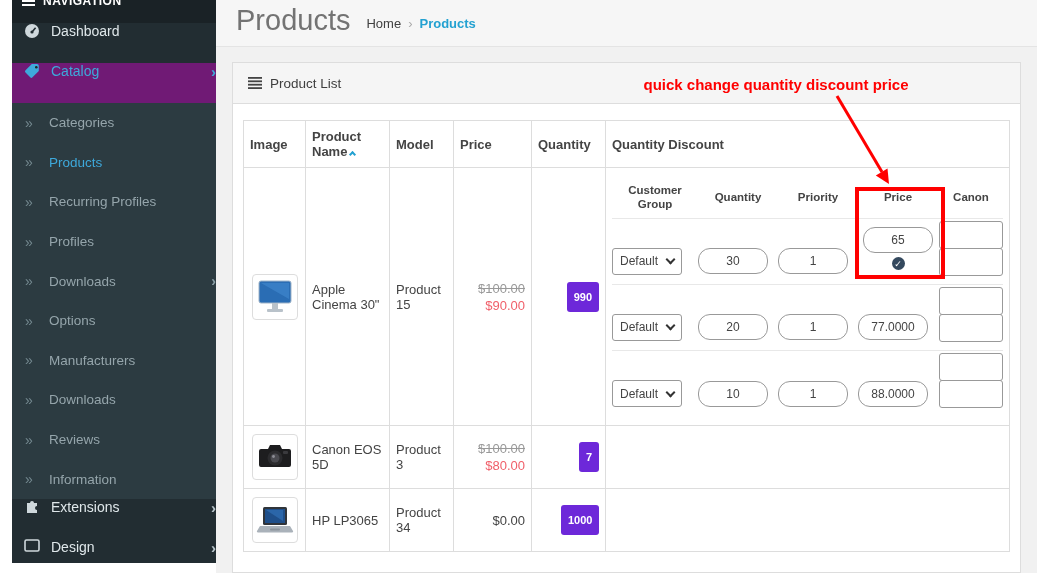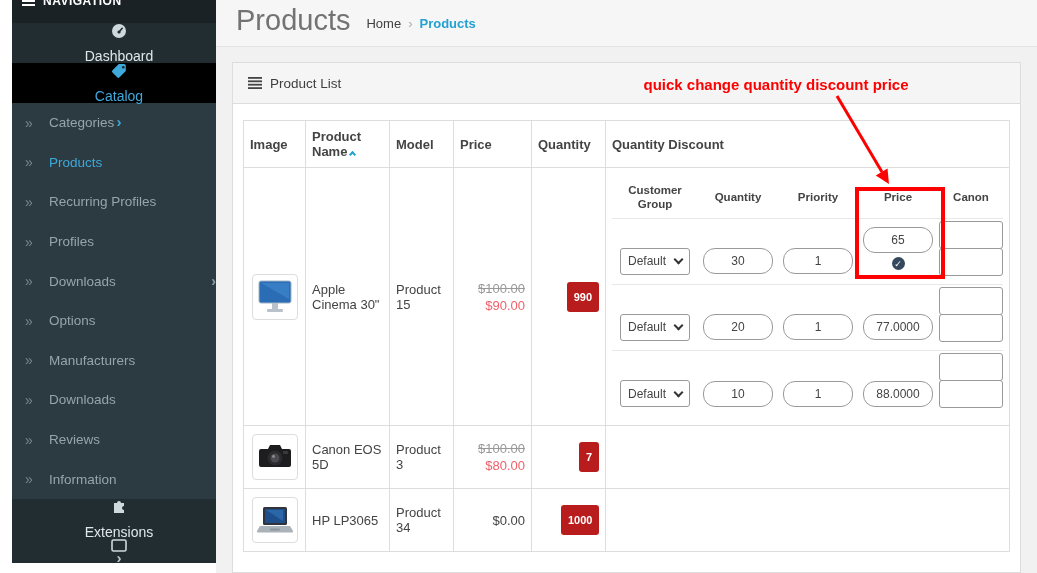--- a/index.html
+++ b/index.html
@@ -12,27 +12,27 @@
   .sidebar {
     position:absolute; left:12px; top:0; width:216px; height:563px;
     background:#222d32; overflow:hidden;
   }
   .nav-header {
     height:23px; background:#1a2226; color:#fff; overflow:hidden;
     font-size:12px; font-weight:bold; letter-spacing:.5px;
   }
   .nav-header .inner { display:flex; align-items:center; gap:8px; margin-top:-6px; padding-left:10px; }
   .s-item {
-    height:40px; display:flex; align-items:center; gap:9px;
-    padding:0 12px 0 10px; color:#dfe7ea; font-size:14px; cursor:pointer;flex-direction:column;
+    height:40px; display:flex; align-items:flex-start; gap:9px;
+    padding:0 12px 0 10px; color:#dfe7ea; font-size:14px; cursor:pointer;
   }
   .s-item .ico { width:20px; display:flex; justify-content:center; flex:none; }
   .s-item .lbl { flex:1; }
   .s-item .chev { font-size:15px; font-weight:bold; color:#b9c6cc; }
-  .s-item.active-parent { background:#000000; color:#3ea9db; }
+  .s-item.active-parent { background:#701a75; color:#3ea9db; }
   .s-item.active-parent .chev { color:#3ea9db; }
   .s-sub {
     height:39.6px; display:flex; align-items:center; gap:10px;
     background:#2c3b41; padding:0 12px 0 13px; color:#95a5ab; font-size:13.5px; cursor:pointer;
   }
   .s-sub .dbl { font-size:14px; color:#73888f; width:14px; }
   .s-sub .chev { margin-left:auto; font-size:14px; font-weight:bold; color:#8ba0a8; }
   .s-sub.active { color:#3ea9db; }
   
   .main {
@@ -69,34 +69,34 @@
     border-top:2px solid #23a1d1; border-right:2px solid #23a1d1;
     transform:rotate(-45deg); position:relative; top:1px;
   }
   .thumb {
     width:46px; height:46px; border:1px solid #ddd; border-radius:4px; background:#fff;
     display:inline-flex; align-items:center; justify-content:center;
   }
   .price-old { display:block; color:#999; text-decoration:line-through; }
   .price-new { display:block; color:#f0606a; margin-top:2px; }
   .badge {
-    display:inline-block; background:#b91c1c; color:#fff; font-size:11px; font-weight:bold;
+    display:inline-block; background:#6d28d9; color:#fff; font-size:11px; font-weight:bold;
     padding:9px 7px; border-radius:3px;margin-left:23px;
   }
   td.c-qd { vertical-align:top; padding:6px; }
   
   .qd-row { display:grid; grid-template-columns:86px 80px 80px 80px 66px; }
   .qd-head { border-bottom:1px solid #e8e8e8; }
   .qd-head .qh {
     height:42px; display:flex; align-items:center; justify-content:center; text-align:center;
     font-size:11.5px; font-weight:bold; color:#444; line-height:1.25; padding:0 6px;
   }
   .qd-r { height:66px; }
   .qd-r.sep { border-bottom:1px solid #e8e8e8; }
-  .qd-cell { display:flex; align-items:center; justify-content:center; }
+  .qd-cell { display:flex; align-items:center; justify-content:flex-start; }
   .qd-cell.col { flex-direction:column; justify-content:flex-start; }
   .sel {
     width:70px; height:27px; margin-top:19px; background:#fff; border:1px solid #999; border-radius:3px;
     display:flex; align-items:center; justify-content:space-between; padding:0 7px;
     font-size:12px; color:#444; cursor:pointer;
   }
   .sel .v-chev {
     width:7px; height:7px; border-right:2px solid #333; border-bottom:2px solid #333;
     transform:rotate(45deg); margin-top:-3px;
   }

